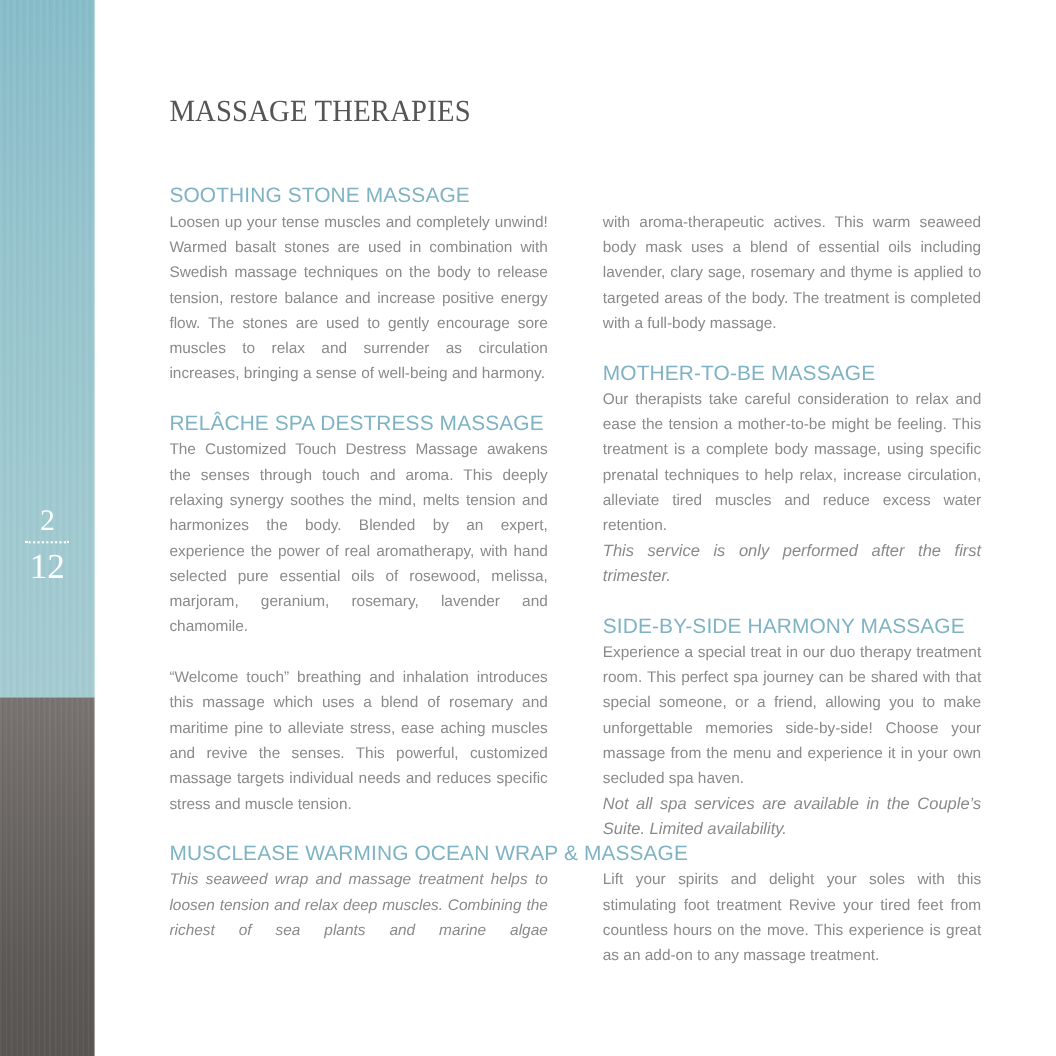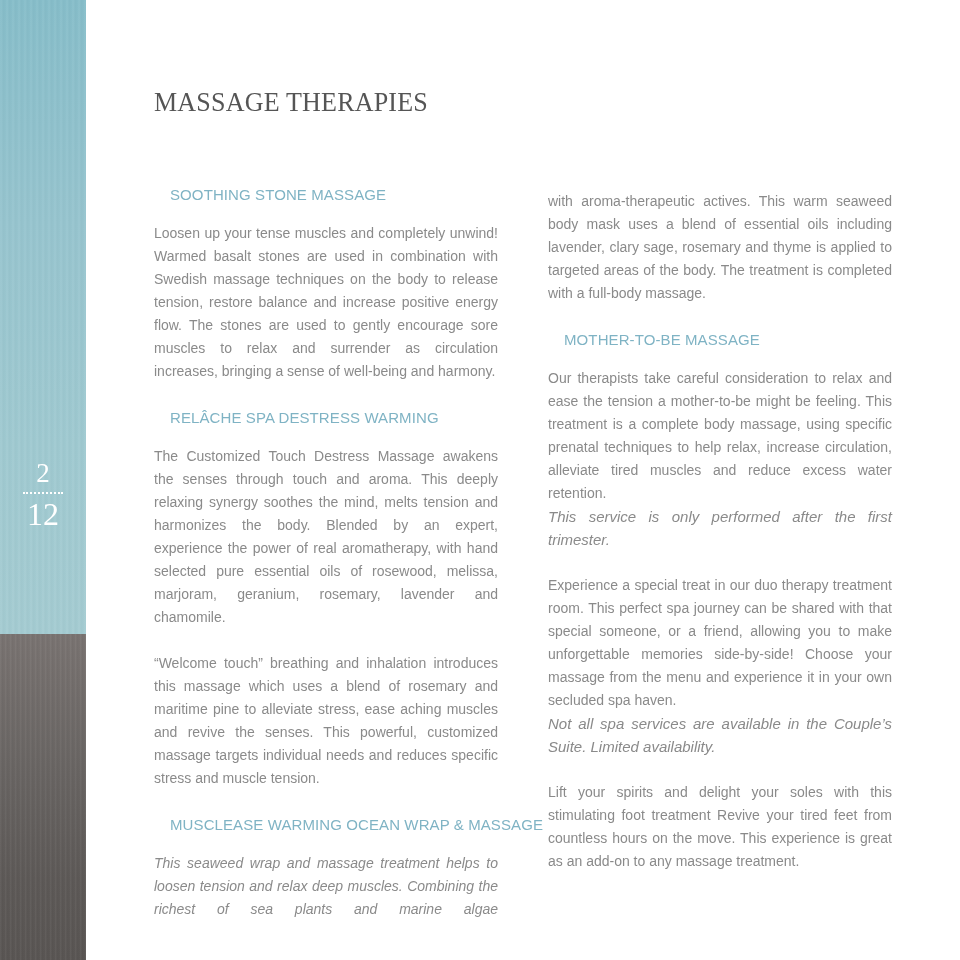--- a/index.html
+++ b/index.html
@@ -88,24 +88,24 @@
     }
     .column {
       position: absolute;
       top: 167px;
       width: 344px;
     }
     .col-left { left: 154px; }
     .col-right { left: 548px; top: 190px; }
     .section { margin: 0 0 23px 0; }
     .section-heading {
-      font-size: 15px;
+      font-size: 19px;
       line-height: 23px;
       color: #7fb3c4;
-      margin: 16px;
+      margin: 0;
       font-weight: normal;
       letter-spacing: 0.1px;
       white-space: nowrap;
     }
     .section-body {
       font-size: 14px;
       line-height: 23px;
       color: #8a8a8a;
       text-align: justify;
       margin: 0;
@@ -134,21 +134,21 @@
 </div>
 
 <h1 class="page-title">MASSAGE THERAPIES</h1>
 
 <div class="column col-left">
   <div class="section">
     <h2 class="section-heading">SOOTHING STONE MASSAGE</h2>
     <p class="section-body">Loosen up your tense muscles and completely unwind! Warmed basalt stones are used in combination with Swedish massage techniques on the body to release tension, restore balance and increase positive energy flow. The stones are used to gently encourage sore muscles to relax and surrender as circulation increases, bringing a sense of well-being and harmony.</p>
   </div>
   <div class="section">
-    <h2 class="section-heading">RELÂCHE SPA DESTRESS WARMING</h2>
+    <h2 class="section-heading">RELÂCHE SPA DESTRESS MASSAGE</h2>
     <p class="section-body">The Customized Touch Destress Massage awakens the senses through touch and aroma. This deeply relaxing synergy soothes the mind, melts tension and harmonizes the body. Blended by an expert, experience the power of real aromatherapy, with hand selected pure essential oils of rosewood, melissa, marjoram, geranium, rosemary, lavender and chamomile.</p>
   </div>
   <div class="section">
     <p class="section-body">“Welcome touch” breathing and inhalation introduces this massage which uses a blend of rosemary and maritime pine to alleviate stress, ease aching muscles and revive the senses. This powerful, customized massage targets individual needs and reduces specific stress and muscle tension.</p>
   </div>
   <div class="section">
     <h2 class="section-heading">MUSCLEASE WARMING OCEAN WRAP &amp; MASSAGE</h2>
     <p class="section-body" style="text-align-last: justify; font-style: italic;">This seaweed wrap and massage treatment helps to loosen tension and relax deep muscles. Combining the richest of sea plants and marine algae</p>
   </div>
 </div>
@@ -156,19 +156,20 @@
 <div class="column col-right">
   <div class="section">
     <p class="section-body continued">with aroma-therapeutic actives. This warm seaweed body mask uses a blend of essential oils including lavender, clary sage, rosemary and thyme is applied to targeted areas of the body. The treatment is completed with a full-body massage.</p>
   </div>
   <div class="section">
     <h2 class="section-heading">MOTHER-TO-BE MASSAGE</h2>
     <p class="section-body">Our therapists take careful consideration to relax and ease the tension a mother-to-be might be feeling. This treatment is a complete body massage, using specific prenatal techniques to help relax, increase circulation, alleviate tired muscles and reduce excess water retention.</p>
     <p class="section-note">This service is only performed after the first trimester.</p>
   </div>
   <div class="section">
+    <h2 class="section-heading">SIDE-BY-SIDE HARMONY MASSAGE</h2>
     <p class="section-body">Experience a special treat in our duo therapy treatment room. This perfect spa journey can be shared with that special someone, or a friend, allowing you to make unforgettable memories side-by-side! Choose your massage from the menu and experience it in your own secluded spa haven.</p>
     <p class="section-note">Not all spa services are available in the Couple’s Suite. Limited availability.</p>
   </div>
   <div class="section">
     <p class="section-body">Lift your spirits and delight your soles with this stimulating foot treatment Revive your tired feet from countless hours on the move. This experience is great as an add-on to any massage treatment.</p>
   </div>
 </div>
 
 </body></html>

